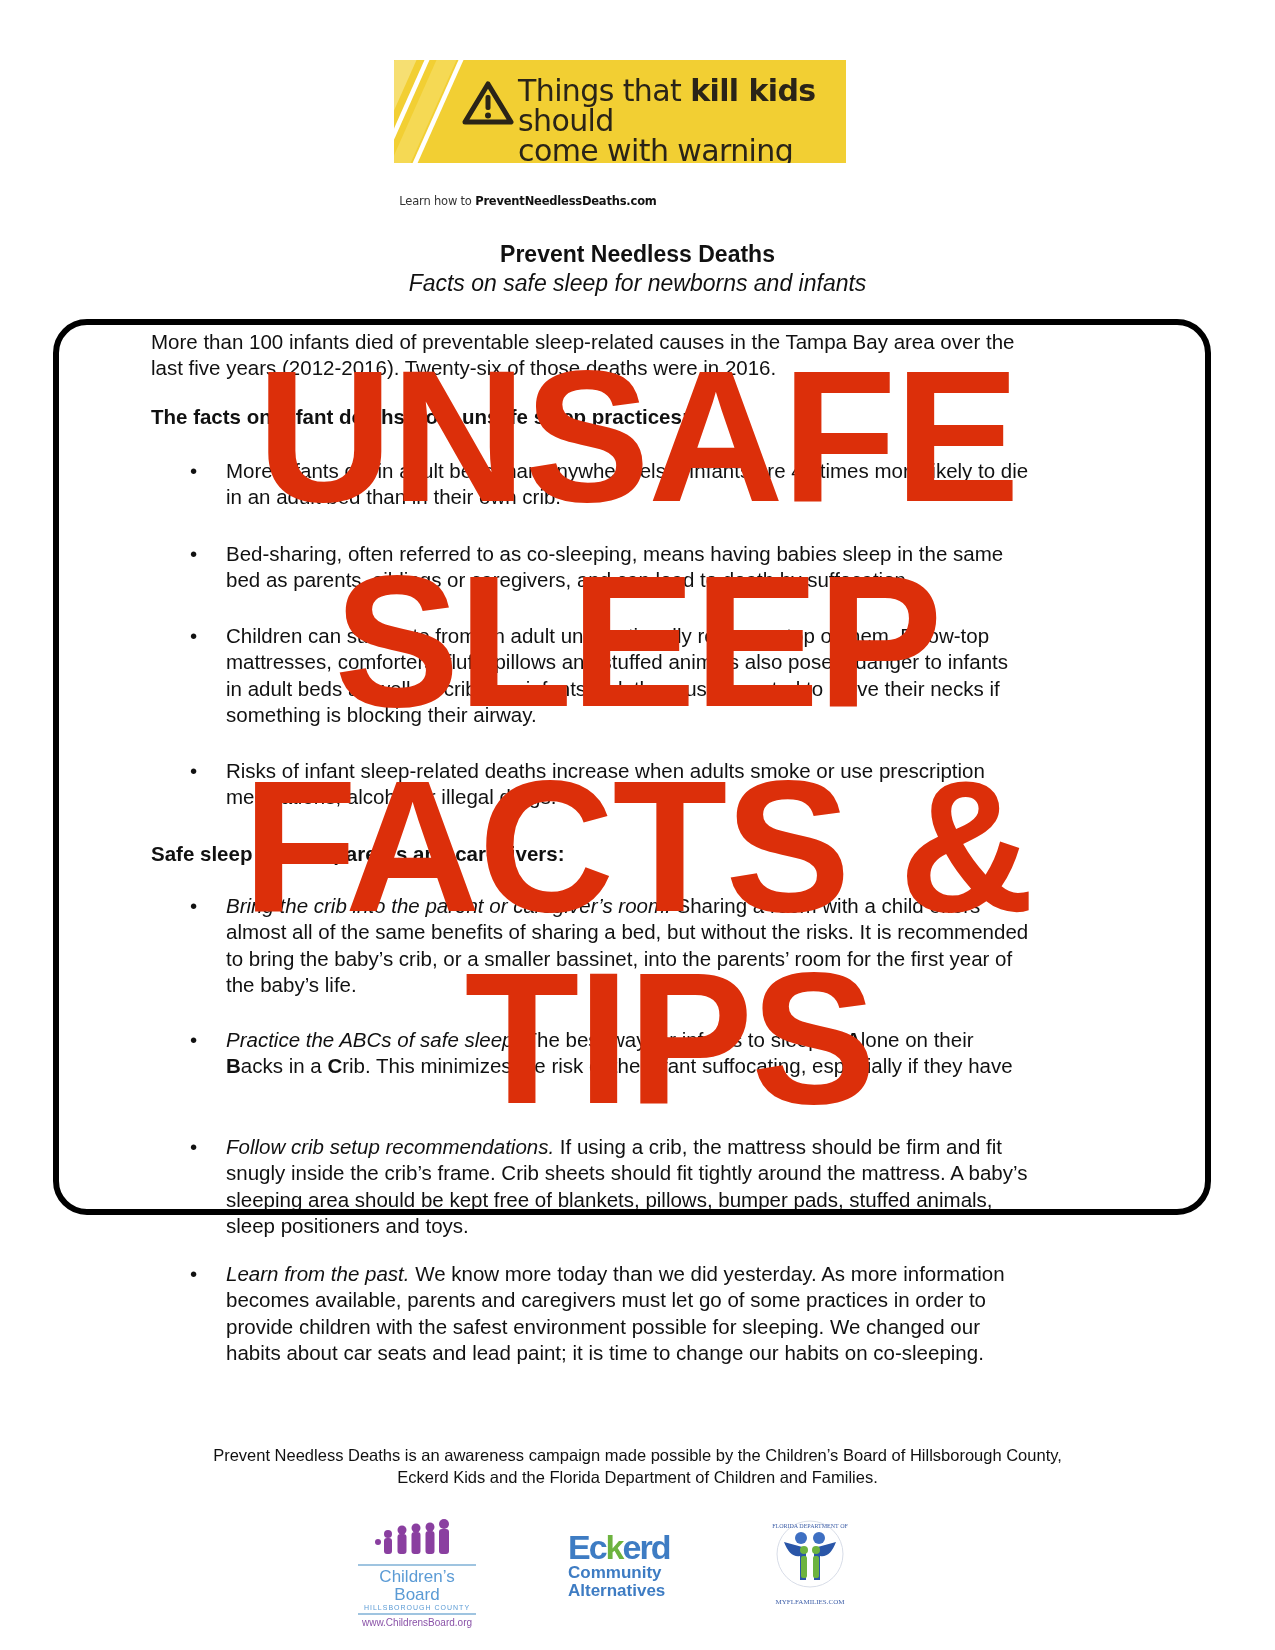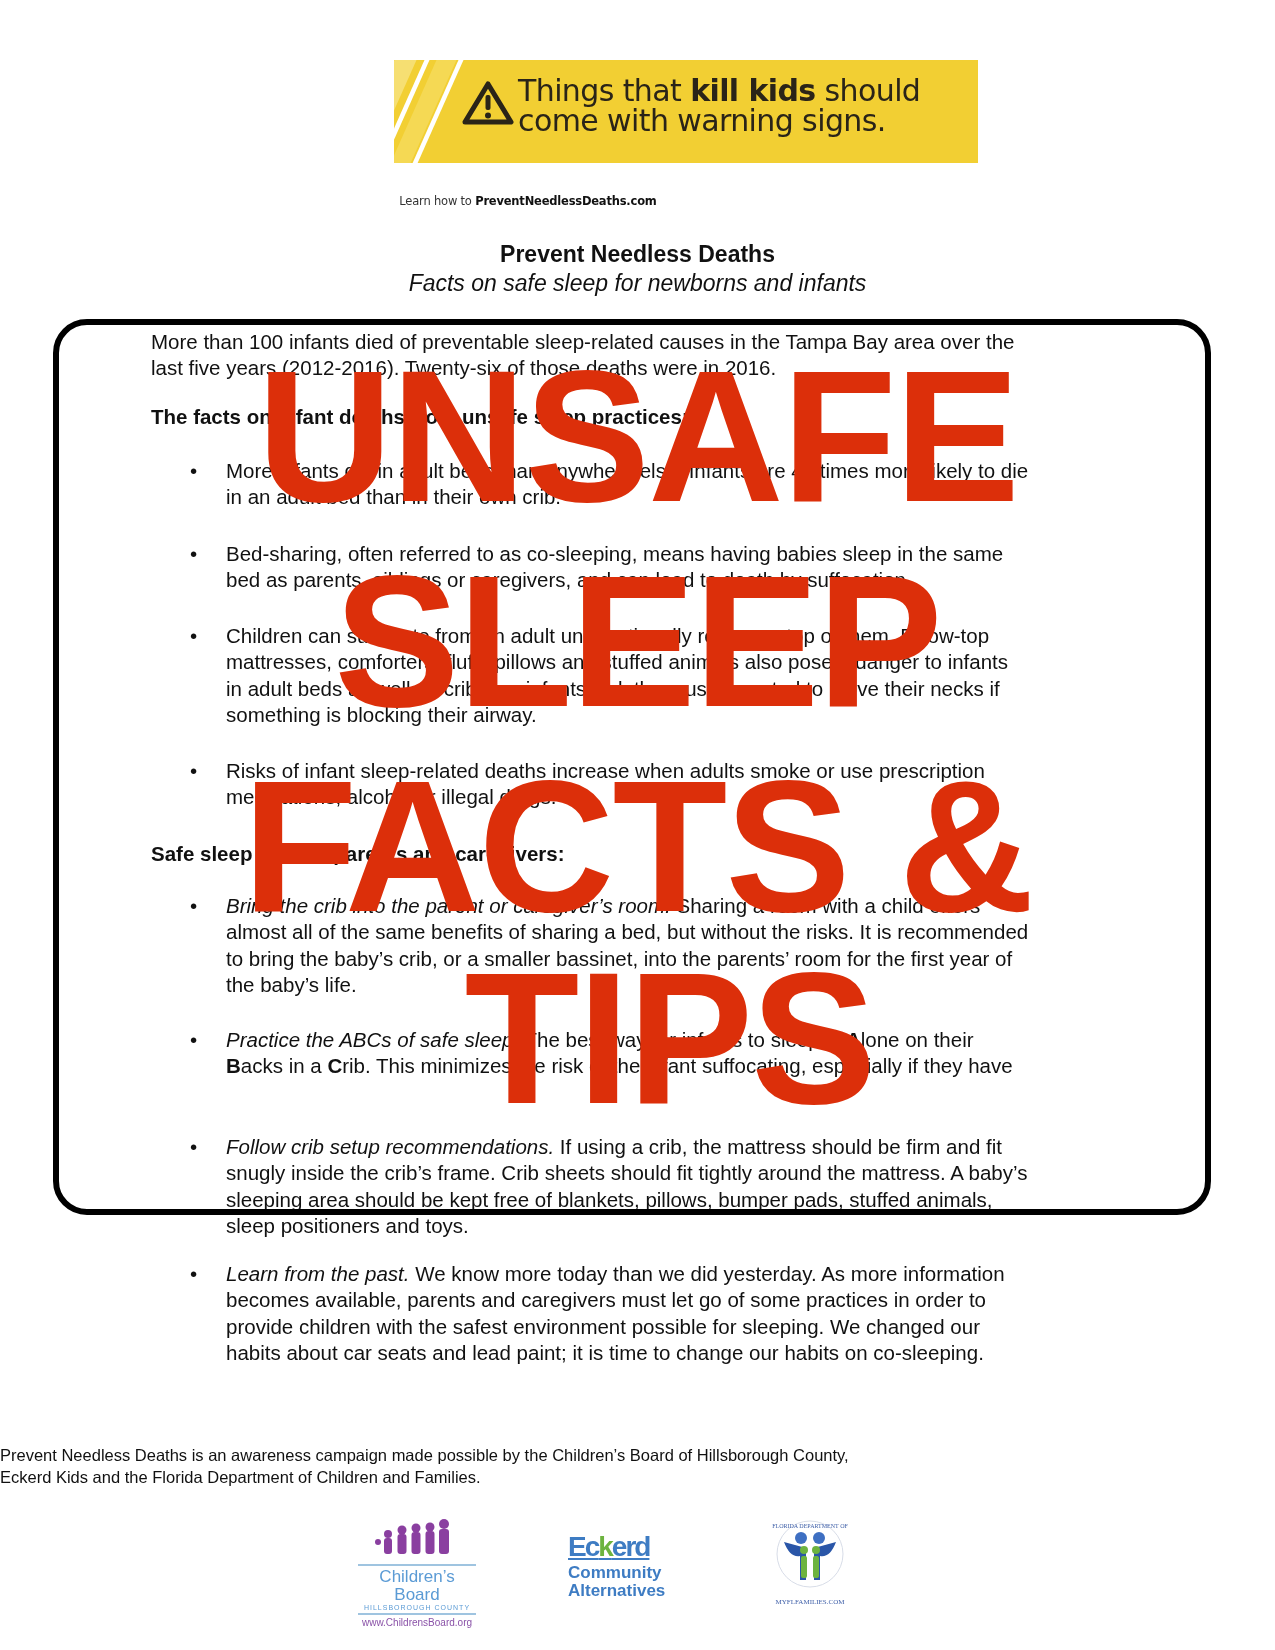--- a/index.html
+++ b/index.html
@@ -4,21 +4,21 @@
 <style>
   html, body { margin: 0; padding: 0; background: #ffffff; }
   body {
     width: 1275px; height: 1650px; position: relative; overflow: hidden;
     font-family: "Liberation Sans", sans-serif; color: #111;
   }
   .abs { position: absolute; }
 
   
   .banner {
-    left: 394px; top: 60px; width: 584px; height: 103px;
+    left: 394px; top: 60px; width: 452px; height: 103px;
     background: #F2CF33; overflow: hidden;
   }
   .stripe { position: absolute; top: -20px; width: 16px; height: 150px; transform: skewX(-24deg); }
   .stripe.s0 { left: -24px; background: #F6DF72; width: 22px; }
   .stripe.s1 { left: 6px; background: #ffffff; width: 5px; }
   .stripe.s2 { left: 18px; background: #F5D954; width: 20px; }
   .stripe.s3 { left: 40px; background: #ffffff; width: 5px; }
   .banner-icon { position: absolute; left: 68px; top: 20px; width: 52px; height: 46px; }
   .banner-text {
     position: absolute; left: 124px; top: 16px; font-size: 30px; line-height: 30px;
@@ -58,30 +58,30 @@
   }
 
   
   .overlay {
     left: 0; width: 1275px; text-align: center;
     color: #DC2F0A; font-weight: bold; font-size: 188px; line-height: 205px;
     letter-spacing: -2px; pointer-events: none;
   }
 
   .footer {
-    left: 0; width: 1275px; text-align: left; font-size: 16.5px; line-height: 22px; color: #111;
+    left: 0; width: 1275px; text-align: center; font-size: 16.5px; line-height: 22px; color: #111;
   }
 
   
   .logo { position: absolute; }
   .cb-title { font-size: 17px; color: #5B9BD5; text-align: center; line-height: 18px; }
   .cb-sub { font-size: 7px; color: #5B9BD5; letter-spacing: 1px; text-align: center; }
   .cb-url { font-size: 10px; color: #8A52A8; text-align: center; }
   .cb-line { height: 2px; background: #9FC4E0; margin: 2px 0; }
-  .eck-title { font-size: 28px; font-weight: bold; color: #3E7CC3; line-height: 34px; letter-spacing: -2px; text-decoration: underline; }
+  .eck-title { font-size: 34px; font-weight: bold; color: #3E7CC3; line-height: 34px; letter-spacing: -2px; }
   .eck-title .k { color: #6DB33F; }
   .eck-sub { font-size: 17px; font-weight: bold; color: #3E7CC3; line-height: 18px; }
 </style>
 </head>
 <body>
 
 <div class="abs banner">
   <div class="stripe s0"></div>
   <div class="stripe s1"></div>
   <div class="stripe s2"></div>

